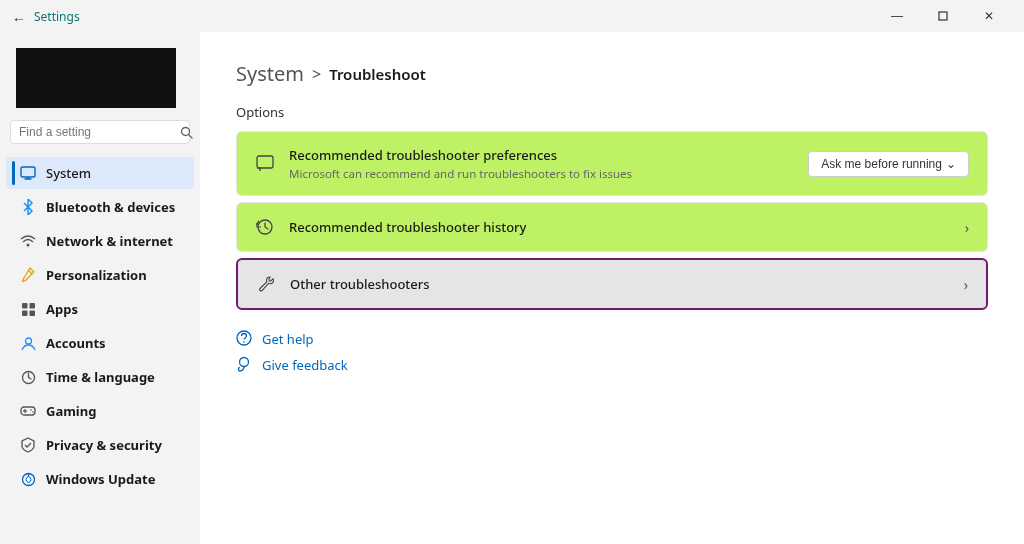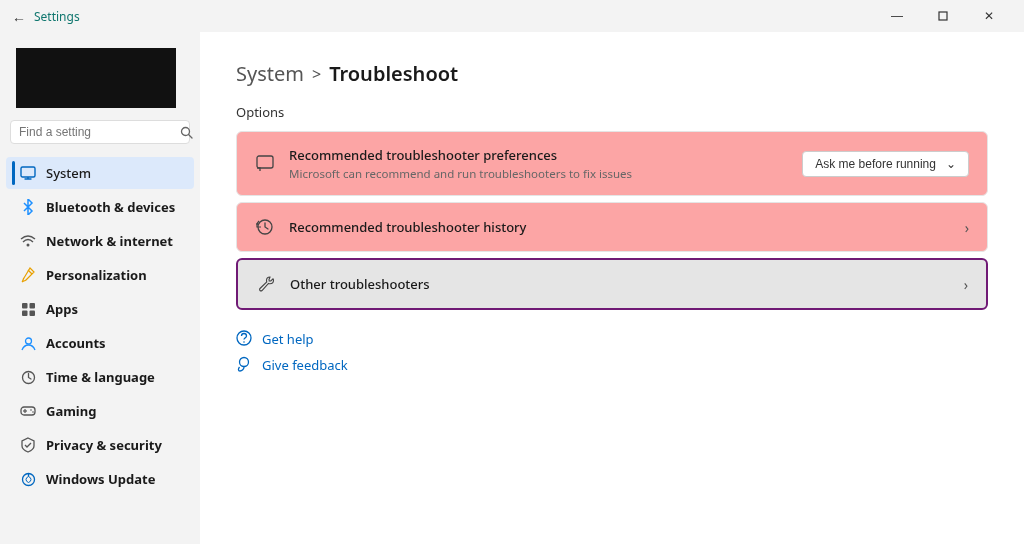--- a/index.html
+++ b/index.html
@@ -143,37 +143,37 @@
     .breadcrumb-system {
       font-size: 20px;
       color: #555;
       font-weight: 400;
     }
     .breadcrumb-arrow {
       font-size: 16px;
       color: #555;
     }
     .breadcrumb-current {
-      font-size: 20px;
+      font-size: 15px;
       font-weight: 600;
       color: #1a1a1a;
     }
     .section-label {
       font-size: 13px;
       font-weight: 400;
       color: #333;
       margin-bottom: 10px;
     }
 
     
     .option-row {
       display: flex;
       align-items: center;
       justify-content: space-between;
-      background: #fca5a5;
+      background: #bef264;
       border: 1px solid #e5e5e5;
       border-radius: 6px;
       padding: 14px 18px;
       margin-bottom: 6px;
       cursor: pointer;
     }
     .option-row.highlighted {
       border: 2px solid #701a75;
       background: #e5e5e5;
     }
@@ -196,21 +196,21 @@
     .option-title { font-size: 13px; color: #1a1a1a; font-weight: 500; }
     .option-subtitle { font-size: 11.5px; color: #666; margin-top: 2px; }
     .option-row-right {
       display: flex;
       align-items: center;
       gap: 10px;
     }
     .dropdown-btn {
       display: flex;
       align-items: center;
-      gap: 10px;
+      gap: 4px;
       padding: 5px 12px;
       background: #fff;
       border: 1px solid #ccc;
       border-radius: 4px;
       font-size: 12px;
       color: #333;
       cursor: pointer;
     }
     .chevron-right { font-size: 14px; color: #555; }
 

